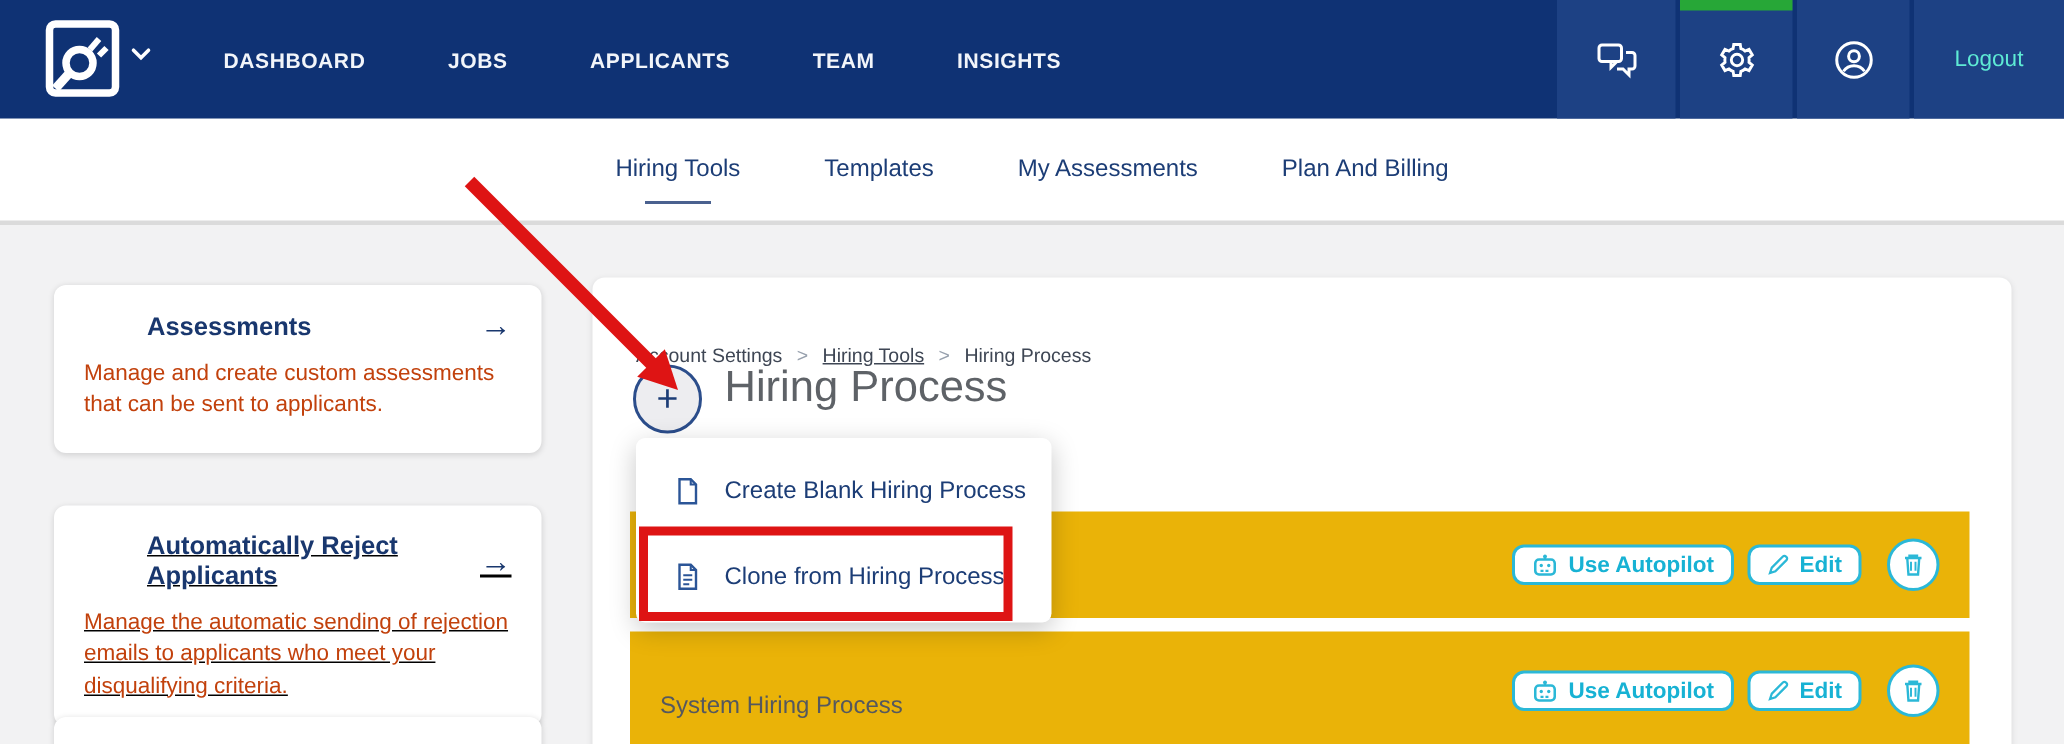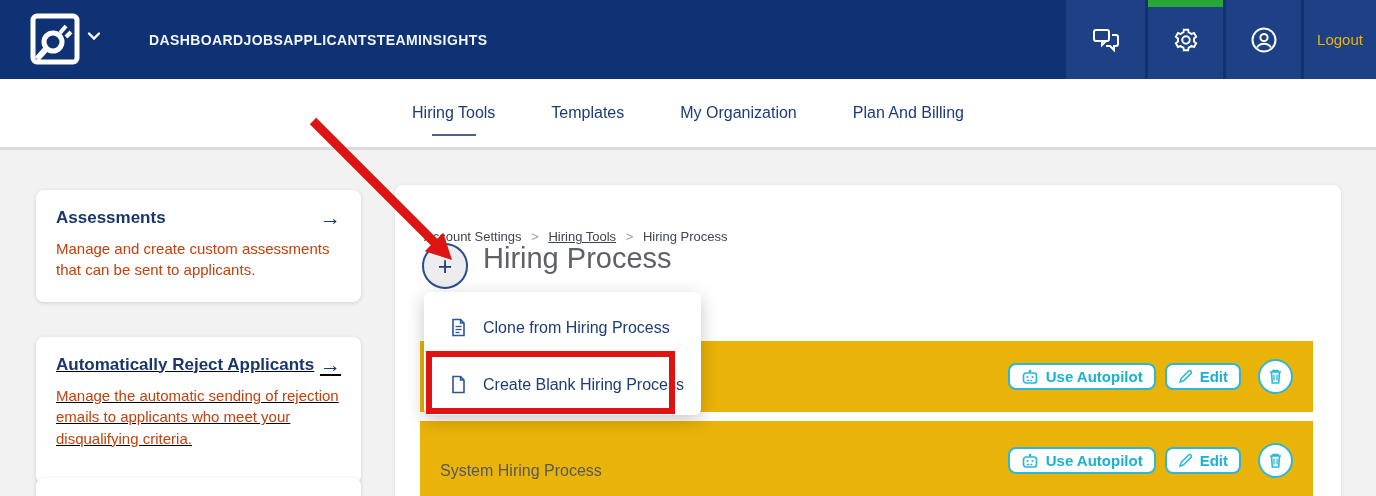--- a/index.html
+++ b/index.html
@@ -12,36 +12,36 @@
 
   
   .topnav {
     position:absolute; top:0; left:0; width:1376px; height:79px;
     background:#0f3274; z-index:5;
   }
   .logo-box { position:absolute; left:30px; top:13px; width:50px; height:52px; cursor:pointer; }
   .logo-chevron { position:absolute; left:86px; top:28px; width:16px; height:16px; }
   .nav-menu {
     position:absolute; left:149px; top:0; height:79px;
-    display:flex; align-items:center; 
+    display:flex; align-items:center; gap:55px;
   }
   .nav-item {
     color:#f2f5fa; font-size:14px; font-weight:700; letter-spacing:.4px;
     cursor:pointer; white-space:nowrap;
   }
   .nav-right {
     position:absolute; right:0; top:0; height:79px;
     display:flex; gap:3px;
   }
   .nav-section {
     background:#1d4184; height:79px; display:flex; align-items:center;
     justify-content:center; cursor:pointer; position:relative;
   }
   .sec-chat { width:79px; } .sec-gear { width:75px; } .sec-acct { width:75px; }
-  .sec-logout { width:72px; color:#eab308; font-size:15px; }
+  .sec-logout { width:100px; color:#5eead4; font-size:15px; }
   .active-bar { position:absolute; top:0; left:0; right:0; height:7px; background:#27a737; }
 
   
   .subnav {
     position:absolute; top:79px; left:0; width:1376px; height:71px;
     background:#ffffff; border-bottom:3px solid #dbdbdb;
     display:flex; align-items:center; justify-content:center; gap:56px; z-index:4;
   }
   .tab { color:#1c3d76; font-size:16px; cursor:pointer; position:relative; white-space:nowrap; }
   .tab-underline {
@@ -50,21 +50,21 @@
   }
 
   
   .card {
     position:absolute; left:36px; width:325px; background:#fff;
     border-radius:8px; box-shadow:0 1px 4px rgba(0,0,0,.14); padding:17px 20px;
   }
   .card1 { top:190px; height:112px; }
   .card2 { top:337px; height:147px;text-decoration:underline; }
   .card3 { top:478px; height:60px; }
-  .card-head { display:flex; justify-content:space-between; align-items:center; }
+  .card-head { display:flex; justify-content:space-between; align-items:center;margin-left:42px; }
   .card-title { color:#19376e; font-size:17px; font-weight:700; }
   .card-arrow { color:#19376e; font-size:21px; font-weight:400; line-height:1; }
   .card-desc { margin-top:10px; color:#c2410c; font-size:15px; line-height:1.42; }
 
   
   .panel {
     position:absolute; left:395px; top:185px; width:946px; height:340px;
     background:#fff; border-radius:8px 8px 0 0; box-shadow:0 1px 4px rgba(0,0,0,.10);
     z-index:1;
   }
@@ -185,21 +185,21 @@
     </div>
   </div>
 </div>
 
 <div class="subnav">
   <span class="tab">
     <span>Hiring Tools</span>
     <span class="tab-underline"></span>
   </span>
   <span class="tab">Templates</span>
-  <span class="tab">My Organization</span>
+  <span class="tab">My Assessments</span>
   <span class="tab">Plan And Billing</span>
 </div>
 
 <div class="card card1">
   <div class="card-head">
     <span class="card-title">Assessments</span>
     <span class="card-arrow">→</span>
   </div>
   <div class="card-desc">Manage and create custom assessments that can be sent to applicants.</div>
 </div>
@@ -292,32 +292,32 @@
       </button>
     </span>
   </div>
 </div>
 
 <div class="dropdown">
   <div class="dd-item">
     <svg width="15" height="19" viewBox="0 0 15 19">
       <path d="M2 1.5 h7.5 L13 5 v12.5 H2 Z" fill="none" stroke="#2b5597" stroke-width="1.6"></path>
       <path d="M9.5 1.5 V5 H13" fill="none" stroke="#2b5597" stroke-width="1.4"></path>
+    </svg>
+    <span class="dd-label">Create Blank Hiring Process</span>
+  </div>
+  <div class="dd-item">
+    <svg width="15" height="19" viewBox="0 0 15 19">
+      <path d="M2 1.5 h7.5 L13 5 v12.5 H2 Z" fill="none" stroke="#2b5597" stroke-width="1.6"></path>
+      <path d="M9.5 1.5 V5 H13" fill="none" stroke="#2b5597" stroke-width="1.4"></path>
       <line x1="4.5" y1="8.5" x2="10.5" y2="8.5" stroke="#2b5597" stroke-width="1.3"></line>
       <line x1="4.5" y1="11.5" x2="10.5" y2="11.5" stroke="#2b5597" stroke-width="1.3"></line>
       <line x1="4.5" y1="14.5" x2="8.5" y2="14.5" stroke="#2b5597" stroke-width="1.3"></line>
     </svg>
     <span class="dd-label">Clone from Hiring Process</span>
   </div>
-  <div class="dd-item">
-    <svg width="15" height="19" viewBox="0 0 15 19">
-      <path d="M2 1.5 h7.5 L13 5 v12.5 H2 Z" fill="none" stroke="#2b5597" stroke-width="1.6"></path>
-      <path d="M9.5 1.5 V5 H13" fill="none" stroke="#2b5597" stroke-width="1.4"></path>
-    </svg>
-    <span class="dd-label">Create Blank Hiring Process</span>
-  </div>
 </div>
 
 <div class="red-box"></div>
 <svg class="arrow-svg" width="1376" height="496" viewBox="0 0 1376 496">
   <line x1="313" y1="121" x2="436" y2="244" stroke="#de1414" stroke-width="9"></line>
   <polygon points="452,260 424.8,251.2 443.2,232.8" fill="#de1414"></polygon>
 </svg>
 
 </body></html>

